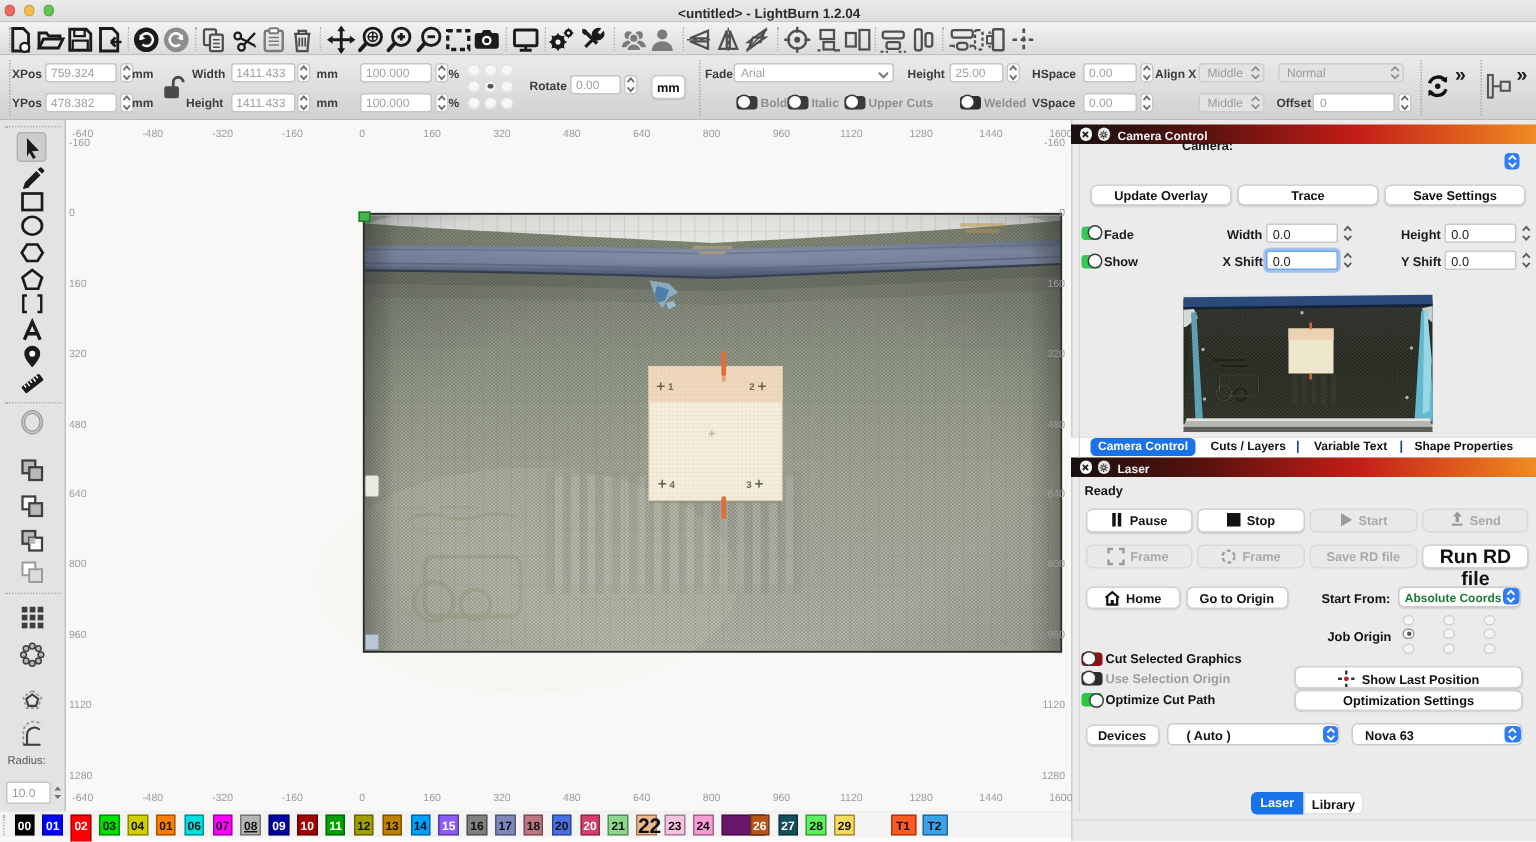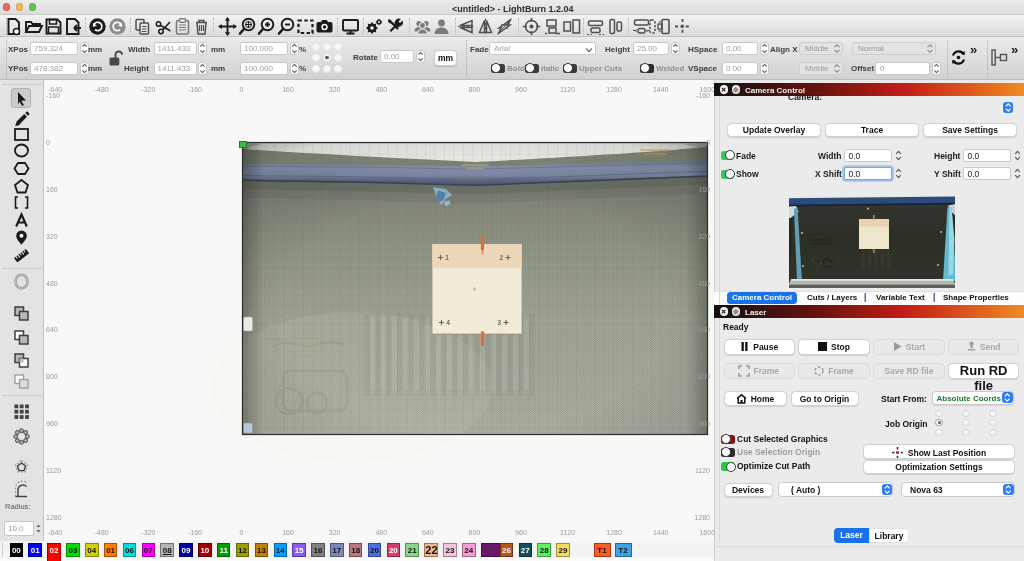--- a/index.html
+++ b/index.html
@@ -975,21 +975,21 @@
     <div class="abs" style="left:235.8px;top:543px;width:13.5px;height:14px;background:#a0a000;border:1px solid rgba(0,0,0,.35);color:#111;font-size:8px;font-weight:bold;text-align:center;line-height:13px;">12</div>
     <div class="abs" style="left:254.65px;top:543px;width:13.5px;height:14px;background:#c08000;border:1px solid rgba(0,0,0,.35);color:#111;font-size:8px;font-weight:bold;text-align:center;line-height:13px;">13</div>
     <div class="abs" style="left:273.50000000000006px;top:543px;width:13.5px;height:14px;background:#00a0ff;border:1px solid rgba(0,0,0,.35);color:#111;font-size:8px;font-weight:bold;text-align:center;line-height:13px;">14</div>
     <div class="abs" style="left:292.35px;top:543px;width:13.5px;height:14px;background:#8b5cf6;border:1px solid rgba(0,0,0,.35);color:#fff;font-size:8px;font-weight:bold;text-align:center;line-height:13px;">15</div>
     <div class="abs" style="left:311.20000000000005px;top:543px;width:13.5px;height:14px;background:#808080;border:1px solid rgba(0,0,0,.35);color:#111;font-size:8px;font-weight:bold;text-align:center;line-height:13px;">16</div>
     <div class="abs" style="left:330.05000000000007px;top:543px;width:13.5px;height:14px;background:#7d87b9;border:1px solid rgba(0,0,0,.35);color:#111;font-size:8px;font-weight:bold;text-align:center;line-height:13px;">17</div>
     <div class="abs" style="left:348.90000000000003px;top:543px;width:13.5px;height:14px;background:#bb7784;border:1px solid rgba(0,0,0,.35);color:#111;font-size:8px;font-weight:bold;text-align:center;line-height:13px;">18</div>
     <div class="abs" style="left:367.75000000000006px;top:543px;width:13.5px;height:14px;background:#4a6fe3;border:1px solid rgba(0,0,0,.35);color:#111;font-size:8px;font-weight:bold;text-align:center;line-height:13px;">20</div>
     <div class="abs" style="left:386.6px;top:543px;width:13.5px;height:14px;background:#d33f6a;border:1px solid rgba(0,0,0,.35);color:#fff;font-size:8px;font-weight:bold;text-align:center;line-height:13px;">20</div>
     <div class="abs" style="left:405.45000000000005px;top:543px;width:13.5px;height:14px;background:#8cd78c;border:1px solid rgba(0,0,0,.35);color:#111;font-size:8px;font-weight:bold;text-align:center;line-height:13px;">21</div>
-    <div class="abs" style="left:424.30000000000007px;top:543px;width:13.5px;height:14px;background:#f0b98d;border:1px solid rgba(0,0,0,.35);color:#111;font-size:11px;font-weight:bold;text-align:center;line-height:13px;">22</div>
+    <div class="abs" style="left:424.30000000000007px;top:543px;width:13.5px;height:14px;background:#f0b98d;border:1px solid rgba(0,0,0,.35);color:#111;font-size:14px;font-weight:bold;text-align:center;line-height:13px;">22</div>
     <div class="abs" style="left:443.15000000000003px;top:543px;width:13.5px;height:14px;background:#f6c4e1;border:1px solid rgba(0,0,0,.35);color:#111;font-size:8px;font-weight:bold;text-align:center;line-height:13px;">23</div>
     <div class="abs" style="left:462.00000000000006px;top:543px;width:13.5px;height:14px;background:#f79cd4;border:1px solid rgba(0,0,0,.35);color:#111;font-size:8px;font-weight:bold;text-align:center;line-height:13px;">24</div>
     <div class="abs" style="left:480.8500000000001px;top:543px;width:13.5px;height:14px;background:#68176a;border:1px solid rgba(0,0,0,.35);color:#fff;font-size:8px;font-weight:bold;text-align:center;line-height:13px;padding-left:27px;">25</div>
     <div class="abs" style="left:499.70000000000005px;top:543px;width:13.5px;height:14px;background:#b5541b;border:1px solid rgba(0,0,0,.35);color:#fff;font-size:8px;font-weight:bold;text-align:center;line-height:13px;">26</div>
     <div class="abs" style="left:518.5500000000001px;top:543px;width:13.5px;height:14px;background:#14505c;border:1px solid rgba(0,0,0,.35);color:#fff;font-size:8px;font-weight:bold;text-align:center;line-height:13px;">27</div>
     <div class="abs" style="left:537.4000000000001px;top:543px;width:13.5px;height:14px;background:#5cf25c;border:1px solid rgba(0,0,0,.35);color:#111;font-size:8px;font-weight:bold;text-align:center;line-height:13px;">28</div>
     <div class="abs" style="left:556.2500000000001px;top:543px;width:13.5px;height:14px;background:#f6da5c;border:1px solid rgba(0,0,0,.35);color:#111;font-size:8px;font-weight:bold;text-align:center;line-height:13px;">29</div>
     <div class="abs" style="left:593.5px;top:543px;width:17px;height:14px;background:#ff5a20;border:1px solid rgba(0,0,0,.35);color:#111;font-size:8px;font-weight:bold;text-align:center;line-height:13px;">T1</div>
     <div class="abs" style="left:614.5px;top:543px;width:17px;height:14px;background:#3aa3e8;border:1px solid rgba(0,0,0,.35);color:#111;font-size:8px;font-weight:bold;text-align:center;line-height:13px;">T2</div>
     <div class="sep1" style="left:2px;top:543px;width:0px;height:14px;"></div>

